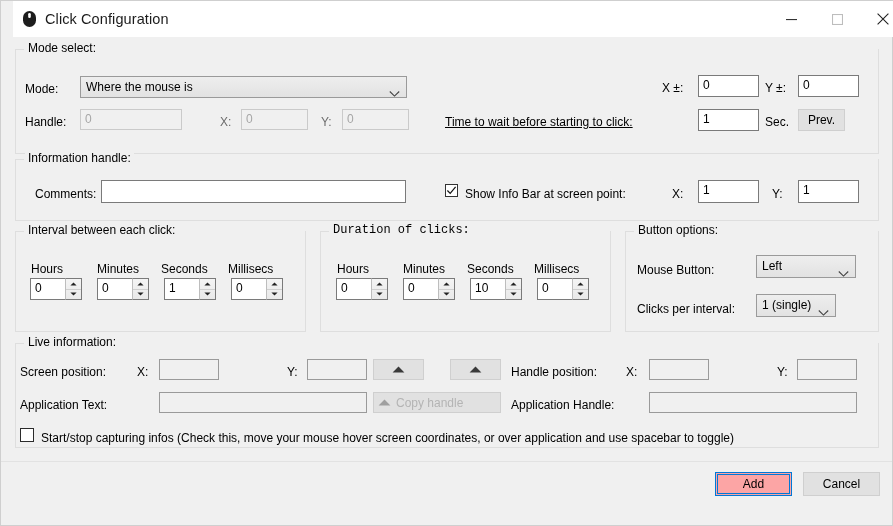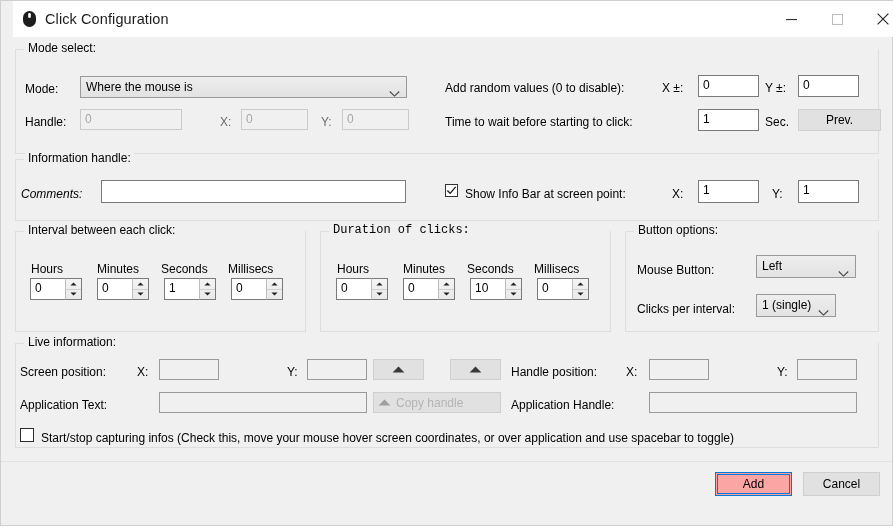--- a/index.html
+++ b/index.html
@@ -220,36 +220,35 @@
       </span>
     </div>
 
     <div class="lbl" style="left:24px; top:78px;">Handle:</div>
     <div class="tb disabled" style="left:79px; top:72px; width:102px; height:21px;">0</div>
     <div class="lbl dim" style="left:219px; top:78px;">X:</div>
     <div class="tb disabled" style="left:240px; top:72px; width:67px; height:21px;">0</div>
     <div class="lbl dim" style="left:320px; top:78px;">Y:</div>
     <div class="tb disabled" style="left:341px; top:72px; width:67px; height:21px;">0</div>
 
-    <div class="lbl" style="left:444px; top:44px;">Add random values (0 to disable):</div>
     <div class="lbl" style="left:661px; top:44px;">X ±:</div>
     <div class="tb" style="left:697px; top:38px; width:61px; height:22px;">0</div>
     <div class="lbl" style="left:764px; top:44px;">Y ±:</div>
     <div class="tb" style="left:797px; top:38px; width:61px; height:22px;">0</div>
 
-    <div class="lbl" style="left:444px; top:78px;">Time to wait before starting to click:</div>
+    <div class="lbl" style="left:444px; top:78px;text-decoration:underline;">Time to wait before starting to click:</div>
     <div class="tb" style="left:697px; top:72px; width:61px; height:22px;">1</div>
     <div class="lbl" style="left:764px; top:78px;">Sec.</div>
-    <div class="btn flat" style="left:797px; top:72px; width:83px; height:22px;">Prev.</div>
+    <div class="btn flat" style="left:797px; top:72px; width:47px; height:22px;">Prev.</div>
 
     <div class="group" style="left:14px; top:122px; width:864px; height:62px;">
       <div class="group-label">Information handle:</div>
     </div>
 
-    <div class="lbl" style="left:20px; top:150px;font-style:italic;">Comments:</div>
+    <div class="lbl" style="left:34px; top:150px;">Comments:</div>
     <input class="tb" style="left: 100px; top: 143px; width: 305px; height: 23px;" placeholder="">
 
     <div class="cbx" style="left:444px; top:147px;">
       <svg width="11" height="11" viewBox="0 0 11 11">
           <path d="M1.4 5.5 L4.2 8.4 L9.6 1.8" fill="none" stroke="#111" stroke-width="1.2"></path>
         </svg>
     </div>
     <div class="lbl" style="left:464px; top:150px;">Show Info Bar at screen point:</div>
     <div class="lbl" style="left:671px; top:150px;">X:</div>
     <div class="tb" style="left:697px; top:143px; width:61px; height:23px;">1</div>

